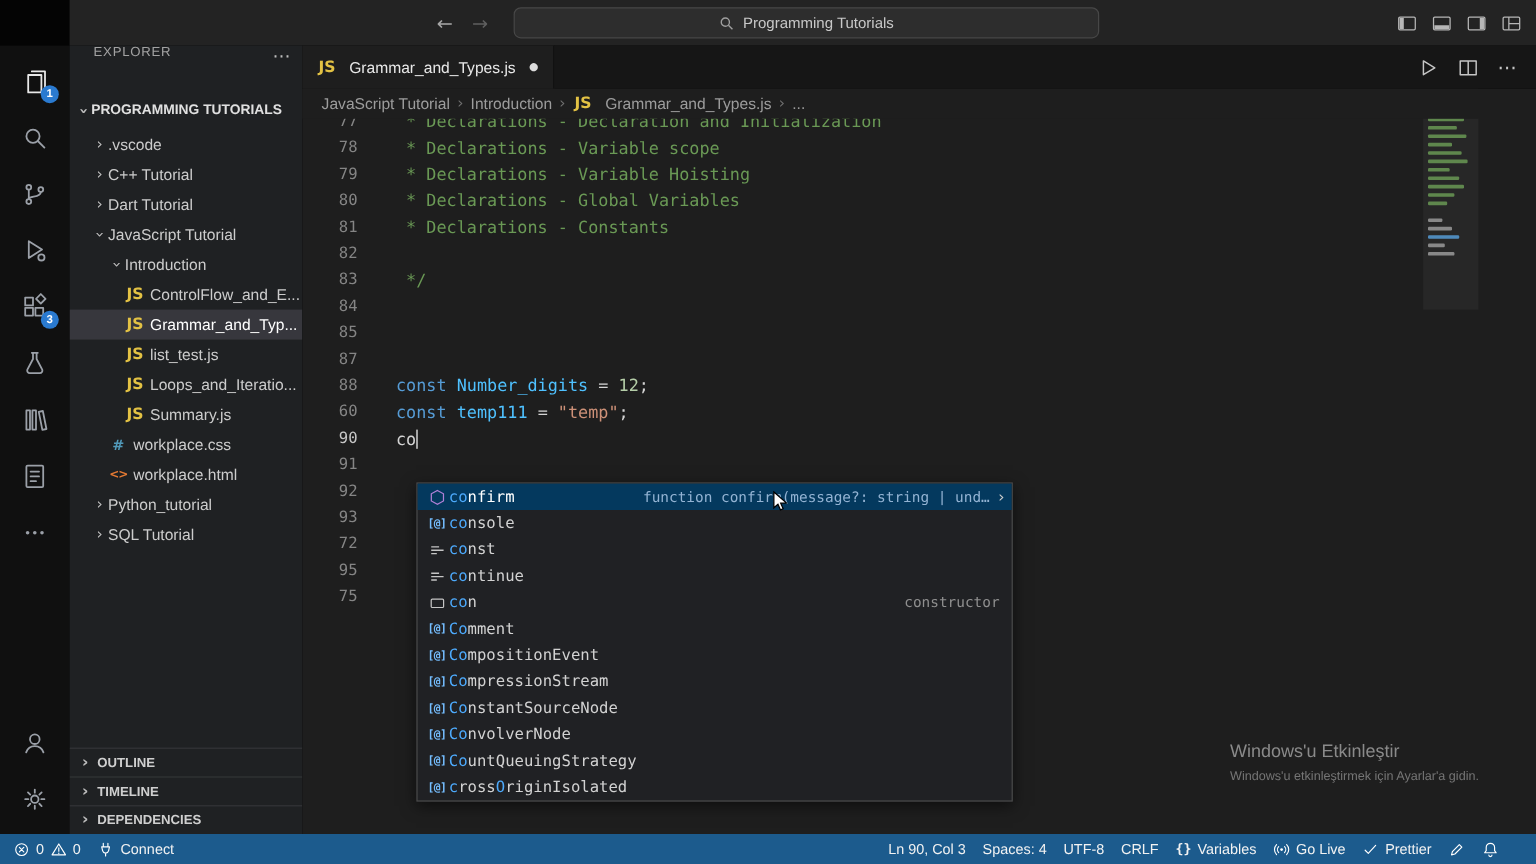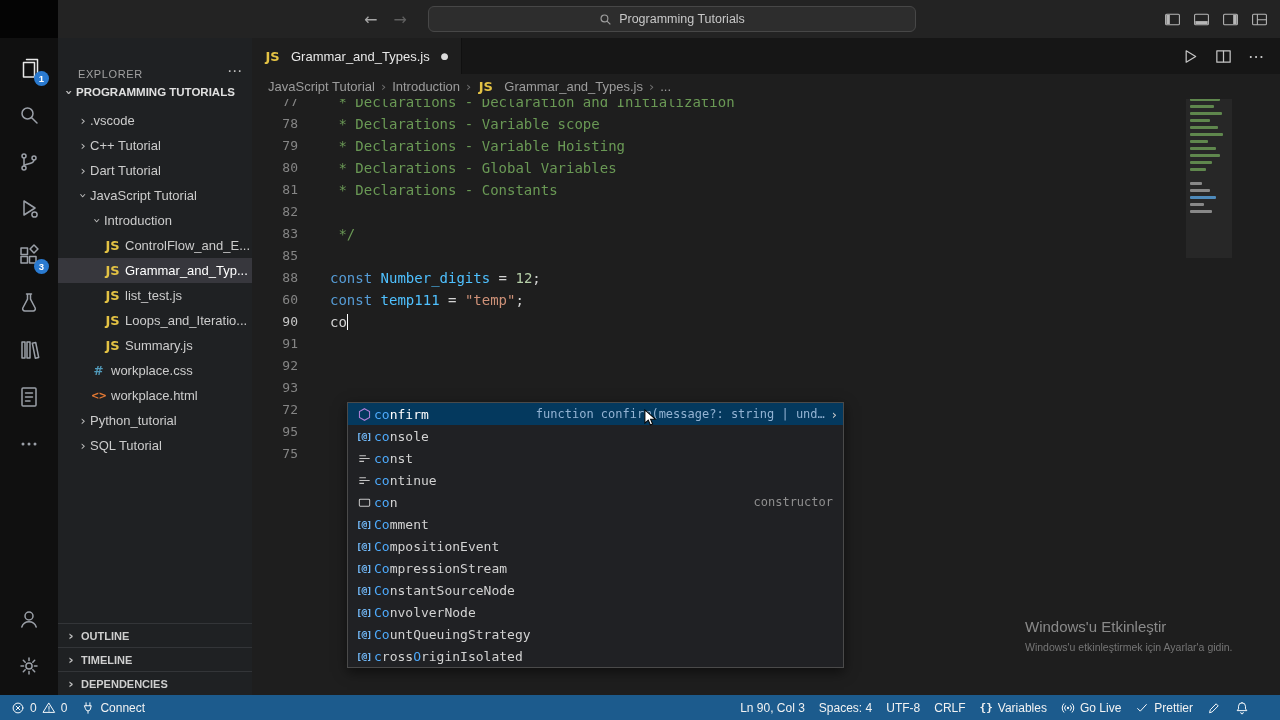--- a/index.html
+++ b/index.html
@@ -27,21 +27,21 @@
   #activity-bottom{position:absolute;bottom:6px;left:0;right:0}
   .aicon{position:relative;height:47px;display:flex;align-items:center;justify-content:center;cursor:pointer}
   .aicon svg{width:24px;height:24px;stroke:#9ba0a8;fill:none;stroke-width:1.5;stroke-linecap:round;stroke-linejoin:round}
   .aicon.active svg{stroke:#e8e8e8}
   .aicon .dotfill{fill:#9ba0a8;stroke:none}
   .abadge{position:absolute;right:9px;bottom:5px;min-width:15px;height:15px;border-radius:8px;background:#2a7ad0;
           color:#fff;font-size:9.5px;display:flex;align-items:center;justify-content:center;padding:0 3px;font-weight:700}
 
   
   .sidebar{position:absolute;left:58px;top:38px;width:194px;height:657px;background:#1f2123;color:#cccccc;overflow:hidden}
-  .sbheader{height:42px;display:flex;align-items:flex-end;padding:0 10px 0 20px}
+  .sbheader{height:42px;display:flex;align-items:flex-start;padding:0 10px 0 20px}
   .sbtitle{font-size:11px;letter-spacing:.6px;color:#a2a2a2}
   .sbmore{margin-left:auto;color:#bdbdbd;font-size:15px;cursor:pointer;font-family:"DejaVu Sans",sans-serif}
   .section{height:24px;display:flex;align-items:center;font-weight:700;font-size:11.5px;color:#e0e0e0;padding-left:4px;cursor:pointer}
   #tree{padding-top:4px}
   .trow{height:25px;display:flex;align-items:center;font-size:13px;color:#cccccc;cursor:pointer;white-space:nowrap}
   .trow.selected{background:#37373d;color:#fff}
   .chev{width:14px;flex:none;display:inline-flex;justify-content:center;color:#bdbdbd;font-size:13px;
         font-family:"DejaVu Sans",sans-serif;transform-origin:center}
   .chev.open{transform:rotate(90deg)}
   .fi{width:17px;flex:none;text-align:center;font-weight:700;margin-right:4px;font-family:"DejaVu Sans",sans-serif}
@@ -357,21 +357,23 @@
     </div>
 
   <div id="code">
       <div class="crow"><span class="gut">77</span><span class="cont"><span class="tok-cm"> * Declarations - Declaration and Initialization</span></span></div>
       <div class="crow"><span class="gut">78</span><span class="cont"><span class="tok-cm"> * Declarations - Variable scope</span></span></div>
       <div class="crow"><span class="gut">79</span><span class="cont"><span class="tok-cm"> * Declarations - Variable Hoisting</span></span></div>
       <div class="crow"><span class="gut">80</span><span class="cont"><span class="tok-cm"> * Declarations - Global Variables</span></span></div>
       <div class="crow"><span class="gut">81</span><span class="cont"><span class="tok-cm"> * Declarations - Constants</span></span></div>
       <div class="crow"><span class="gut">82</span><span class="cont"></span></div>
       <div class="crow"><span class="gut">83</span><span class="cont"><span class="tok-cm"> */</span></span></div>
+      <div class="crow"><span class="gut">84</span><span class="cont"></span></div>
       <div class="crow"><span class="gut">85</span><span class="cont"></span></div>
+      <div class="crow"><span class="gut">87</span><span class="cont"></span></div>
       <div class="crow"><span class="gut">88</span><span class="cont"><span class="tok-kw">const </span><span class="tok-vr">Number_digits</span><span class="tok-pl"> = </span><span class="tok-nm">12</span><span class="tok-pl">;</span></span></div>
       <div class="crow"><span class="gut">60</span><span class="cont"><span class="tok-kw">const </span><span class="tok-vr">temp111</span><span class="tok-pl"> = </span><span class="tok-st">"temp"</span><span class="tok-pl">;</span></span></div>
       <div class="crow"><span class="gut cur">90</span><span class="cont"><span class="tok-pl">co</span><span class="caret"></span></span></div>
       <div class="crow"><span class="gut">91</span><span class="cont"></span></div>
       <div class="crow"><span class="gut">92</span><span class="cont"></span></div>
       <div class="crow"><span class="gut">93</span><span class="cont"></span></div>
       <div class="crow"><span class="gut">72</span><span class="cont"></span></div>
       <div class="crow"><span class="gut">95</span><span class="cont"></span></div>
       <div class="crow"><span class="gut">75</span><span class="cont"></span></div>
     </div>

